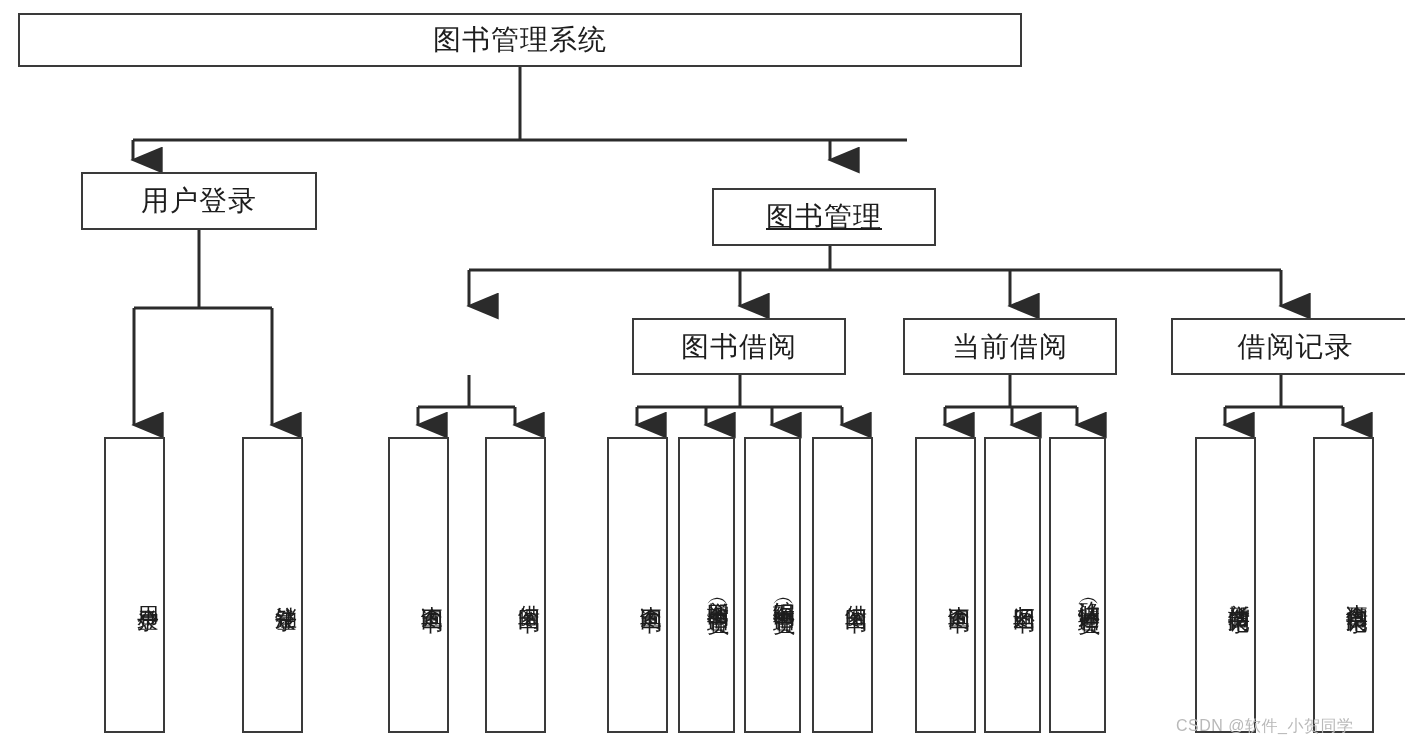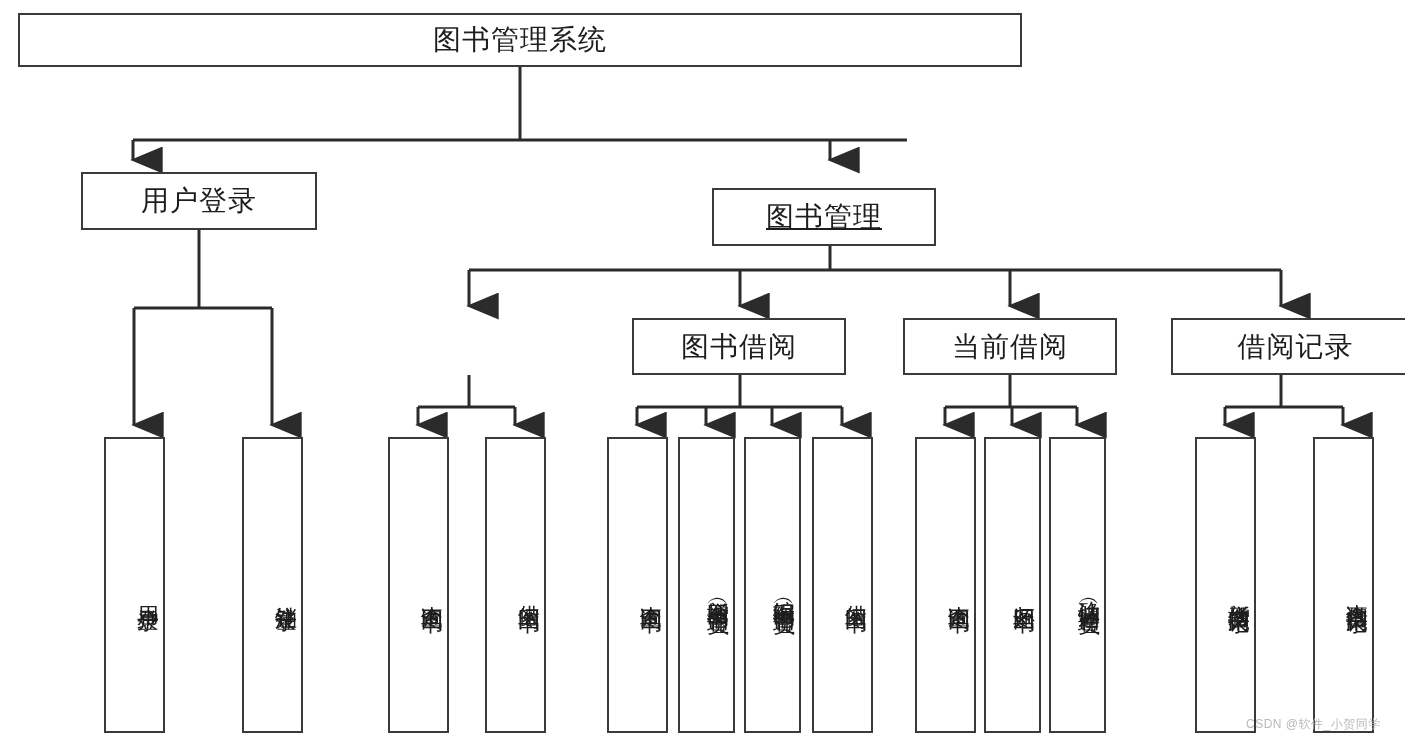--- a/index.html
+++ b/index.html
@@ -47,23 +47,23 @@
     align-items: flex-start;
     justify-content: center;
   }
   .node.vert .vlabel {
     writing-mode: vertical-rl;
     text-orientation: upright;
     white-space: nowrap;
   }
   .watermark {
     position: absolute;
-    left: 1246px;
+    left: 1176px;
     top: 716px;
-    font-size: 12px;
+    font-size: 16px;
     color: #b9b9b9;
     white-space: nowrap;
     letter-spacing: 0.5px;
   }
 </style>
 </head>
 <body>
 
 <div id="canvas">
 

